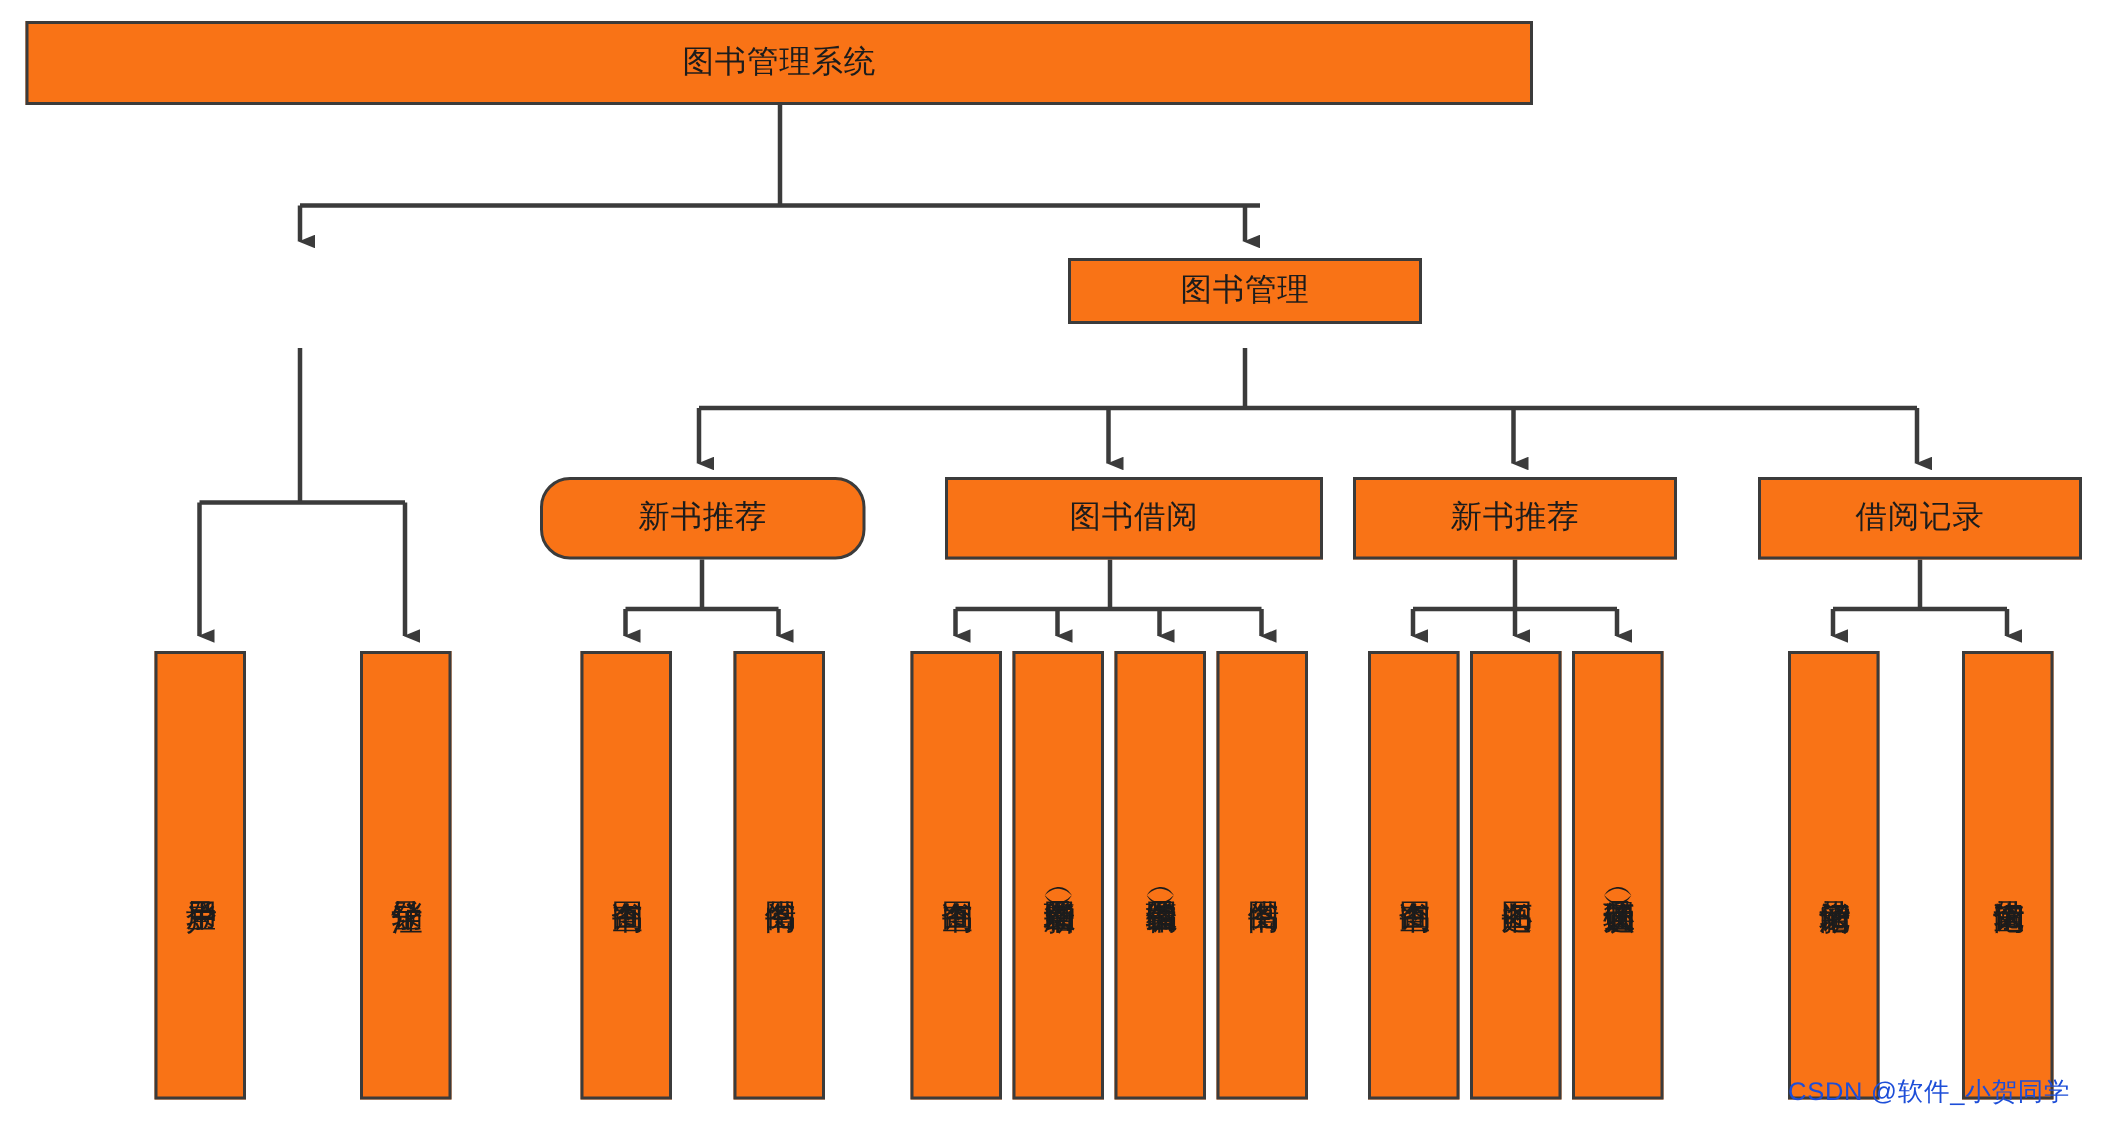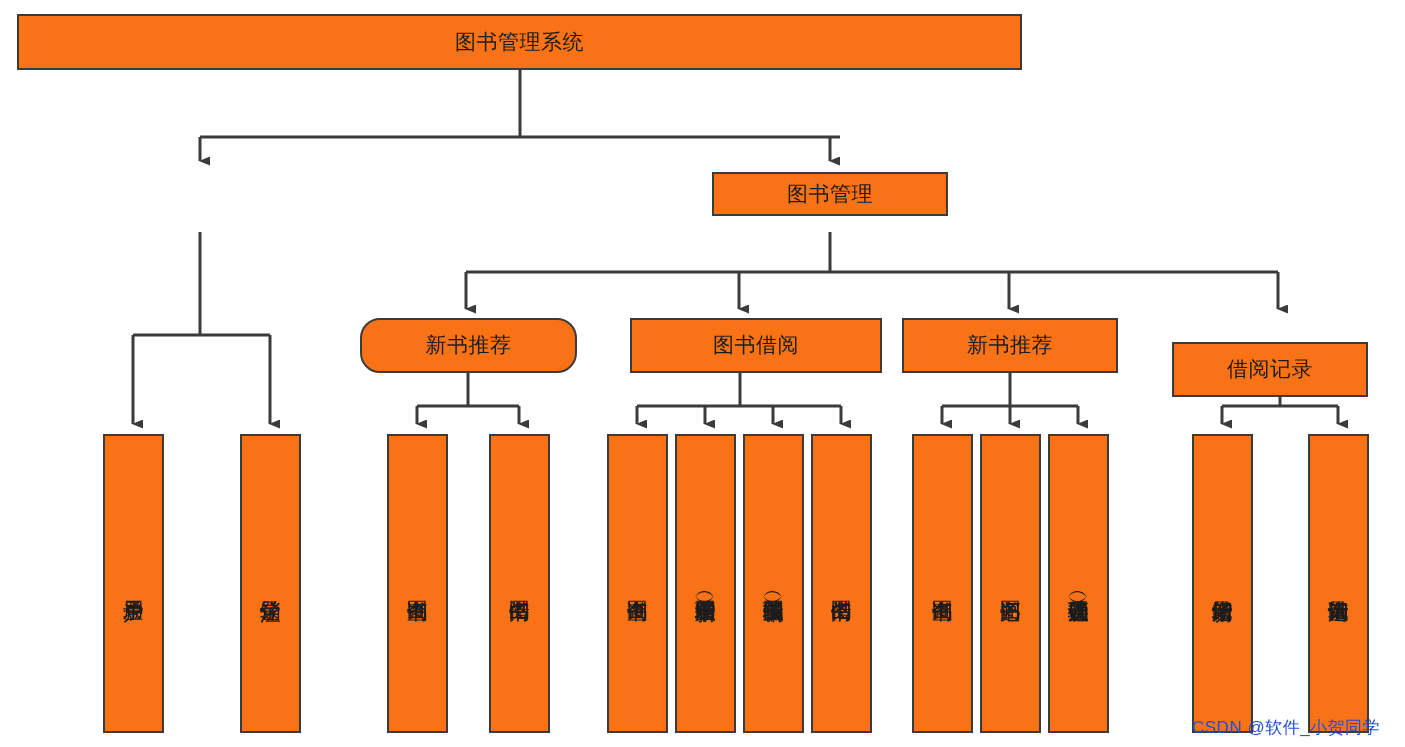--- a/index.html
+++ b/index.html
@@ -128,21 +128,21 @@
 
   <div class="node-box" style="left:360px; top:318px; width:217px; height:55px;border-radius:20px;">
     <span class="node-label-h">新书推荐</span>
   </div>
   <div class="node-box" style="left:596px; top:318px; width:252px; height:55px;margin-left:34px;">
     <span class="node-label-h">图书借阅</span>
   </div>
   <div class="node-box" style="left:902px; top:318px; width:216px; height:55px;">
     <span class="node-label-h">新书推荐</span>
   </div>
-  <div class="node-box" style="left:1172px; top:318px; width:196px; height:55px;margin-top:24px;">
+  <div class="node-box" style="left:1172px; top:318px; width:216px; height:55px;">
     <span class="node-label-h">借阅记录</span>
   </div>
 
   <div class="node-box" style="left:103px; top:434px; width:61px; height:299px;">
     <span class="node-label-v">用户登录</span>
   </div>
   <div class="node-box" style="left:240px; top:434px; width:61px; height:299px;">
     <span class="node-label-v">注销登录</span>
   </div>
 

